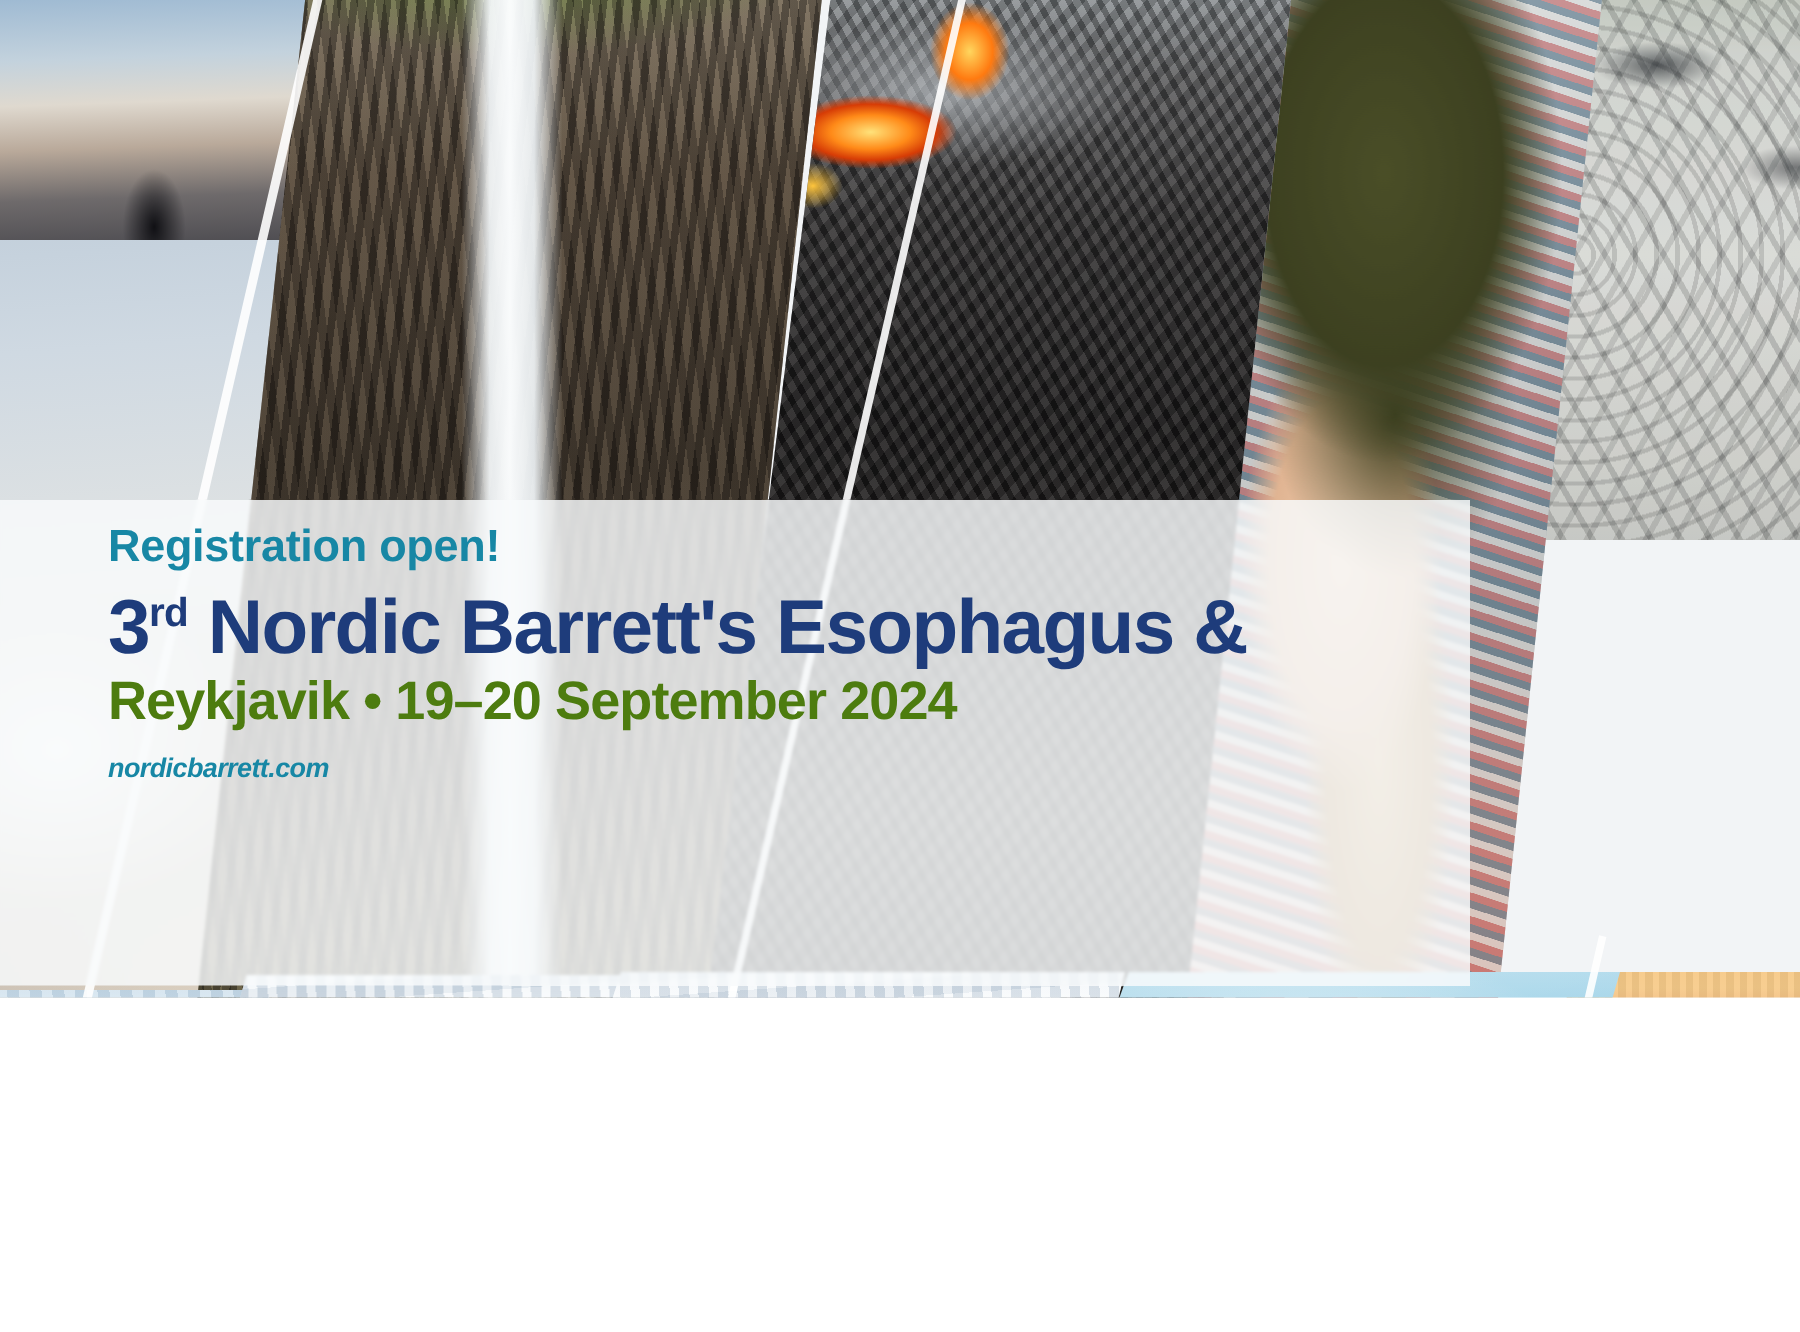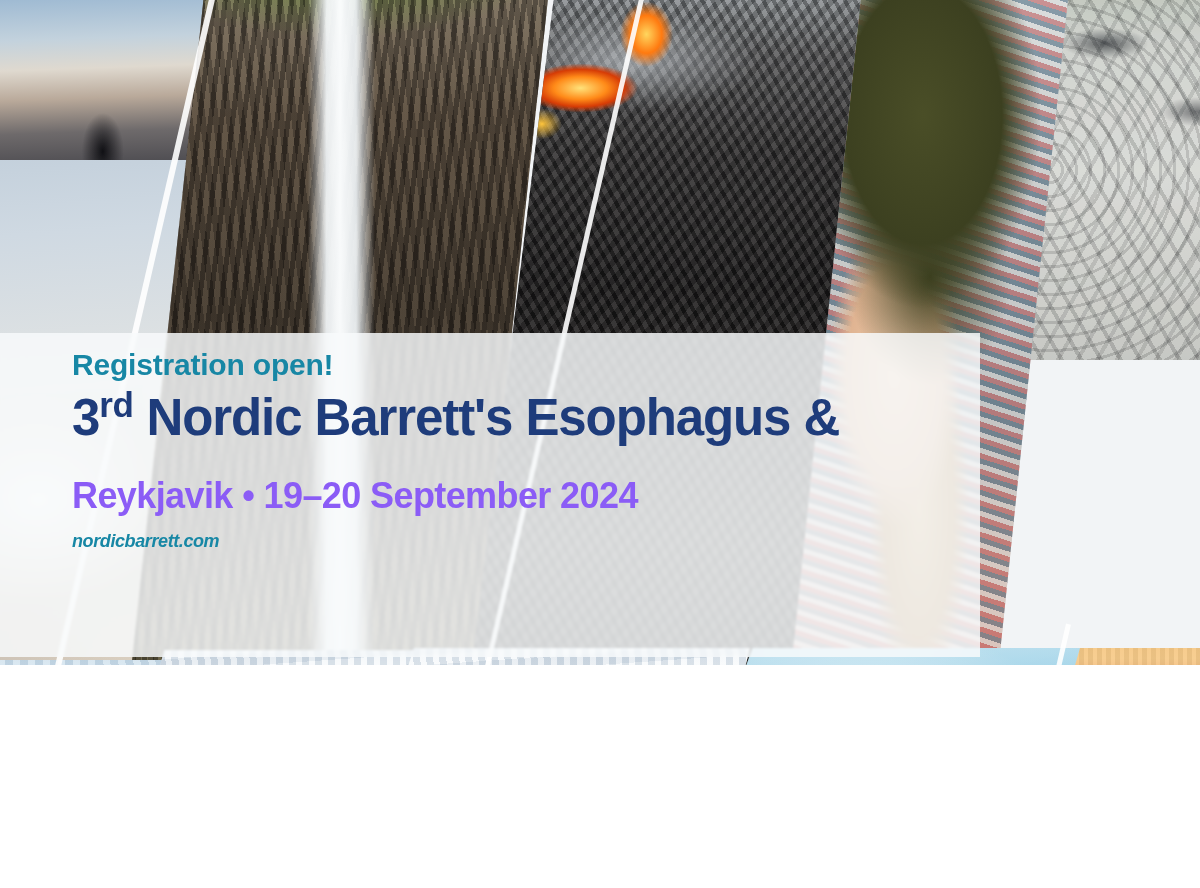--- a/index.html
+++ b/index.html
@@ -224,32 +224,32 @@
   }
   .title{
     color:#1e3c7b;
     font-size:51px;
     font-weight:bold;
     line-height:1.06;
     letter-spacing:-1.1px;
     white-space:nowrap;
   }
   .title .ord{
-    font-size:35px;
+    font-size:27px;
     vertical-align:super;
     line-height:0;
     letter-spacing:-.4px;
   }
   .subtitle{
-    color:#8b5cf6;
+    color:#4d7c0f;
     font-size:36px;
     font-weight:bold;
     letter-spacing:-.6px;
     line-height:1.2;
-    margin-top:29px;
+    margin-top:0;
     white-space:nowrap;
   }
   .url{
     color:#1787a5;
     font-size:18px;
     font-weight:bold;
     letter-spacing:-.4px;
     line-height:1.2;
     margin-top:14px;
     text-decoration:none;

